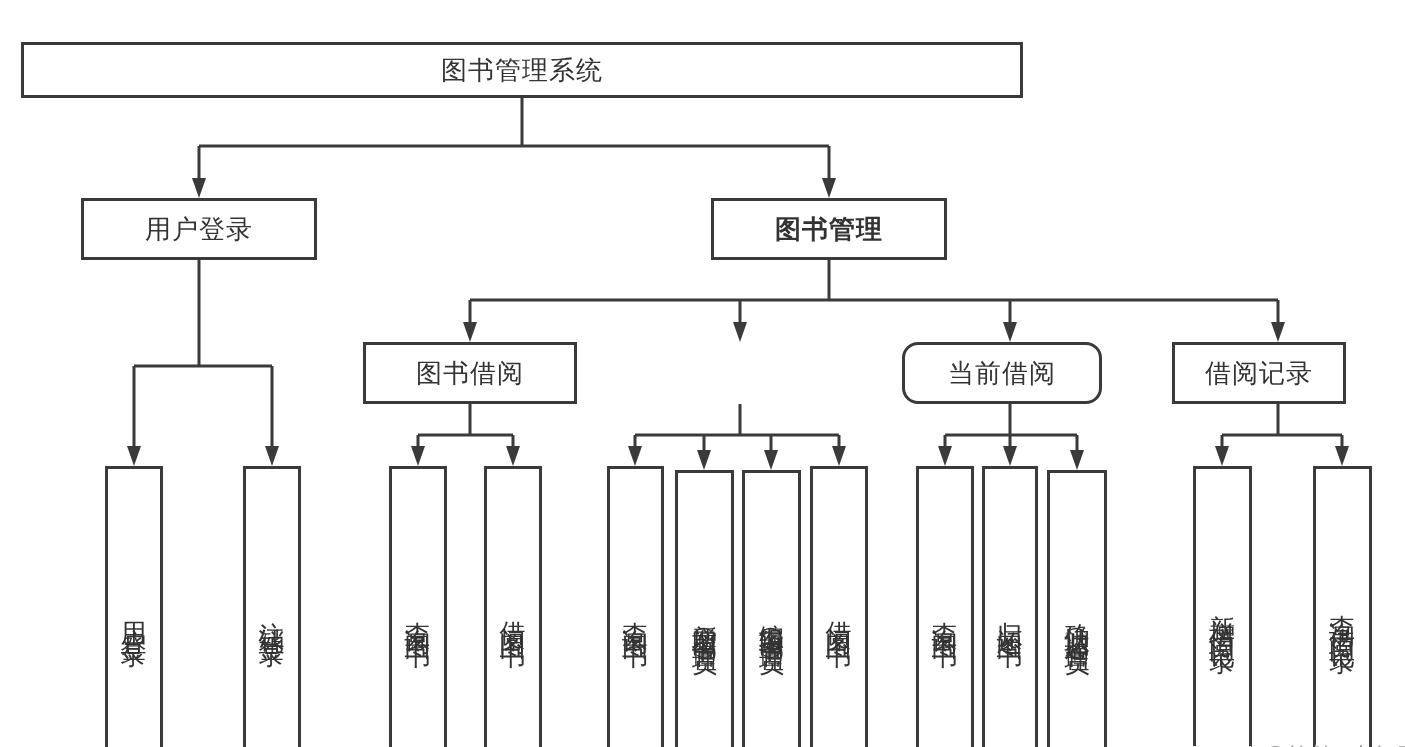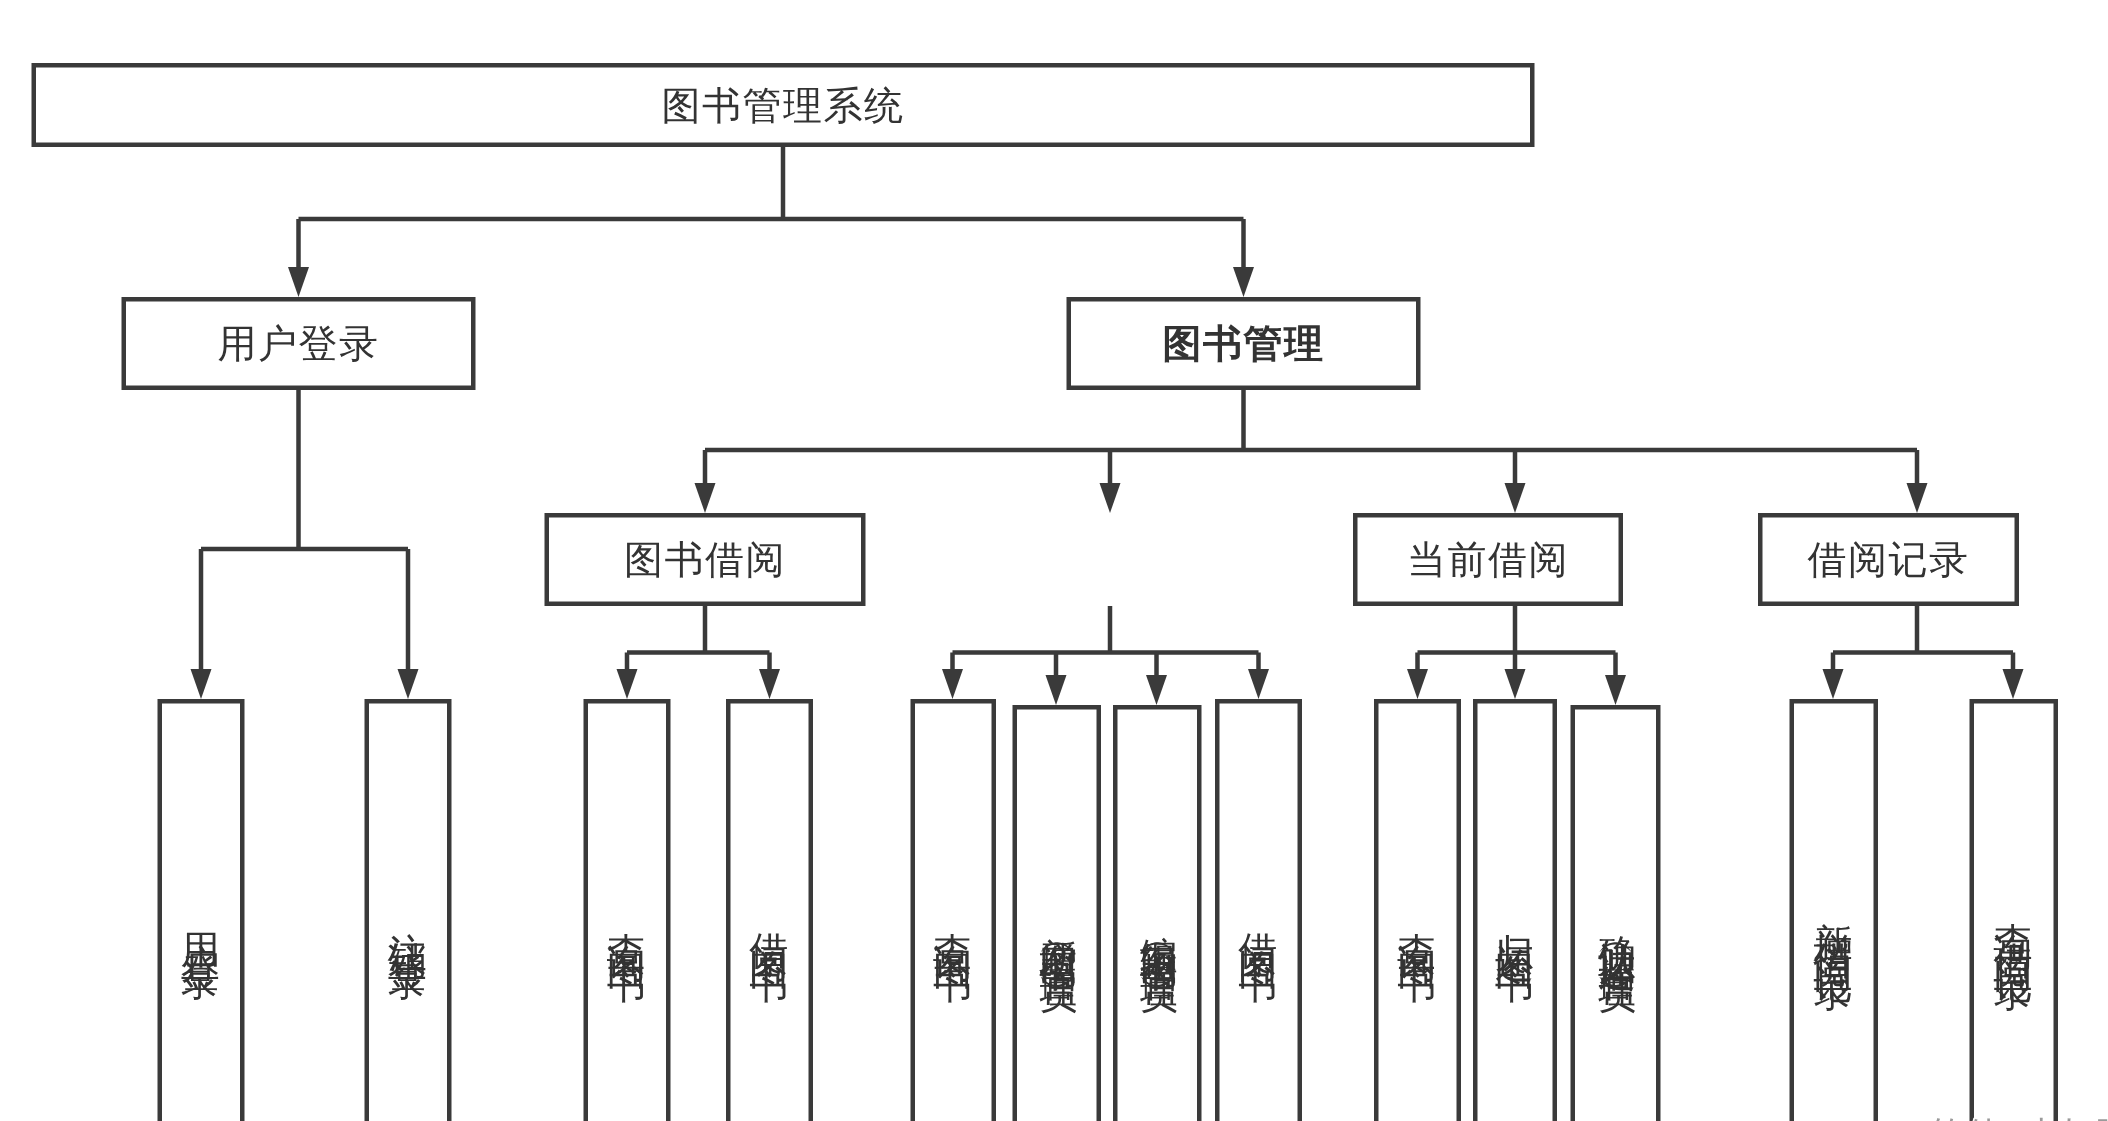--- a/index.html
+++ b/index.html
@@ -25,21 +25,21 @@
     text-shadow:1px 1px 0 #ffffff,-1px -1px 0 #ffffff;
   }
   
   #b-root{left:21px;top:13px;width:1002px;height:56px;}
   
   #b-login{left:81px;top:169px;width:236px;height:62px;}
   #b-mgmt{left:711px;top:169px;width:236px;height:62px;font-weight:bold;}
   
   #b-newrec{left:363px;top:313px;width:214px;height:62px;}
   #b-borrow{left:633px;top:313px;width:214px;height:62px;}
-  #b-current{left:902px;top:313px;width:180px;height:62px;}
+  #b-current{left:902px;top:313px;width:200px;height:62px;border-radius:16px;}
   #b-records{left:1172px;top:313px;width:174px;height:62px;}
   
   #b-v-userlogin{left:105px;top:437px;width:58px;height:298px;}
   #b-v-logout{left:243px;top:437px;width:58px;height:298px;}
   #b-v-query1{left:389px;top:437px;width:58px;height:298px;}
   #b-v-borrow1{left:484px;top:437px;width:58px;height:298px;}
   #b-v-query2{left:607px;top:437px;width:57px;height:298px;}
   #b-v-addbook{left:675px;top:441px;width:59px;height:304px;}
   #b-v-editbook{left:742px;top:441px;width:59px;height:304px;}
   #b-v-borrow2{left:810px;top:437px;width:58px;height:298px;}

